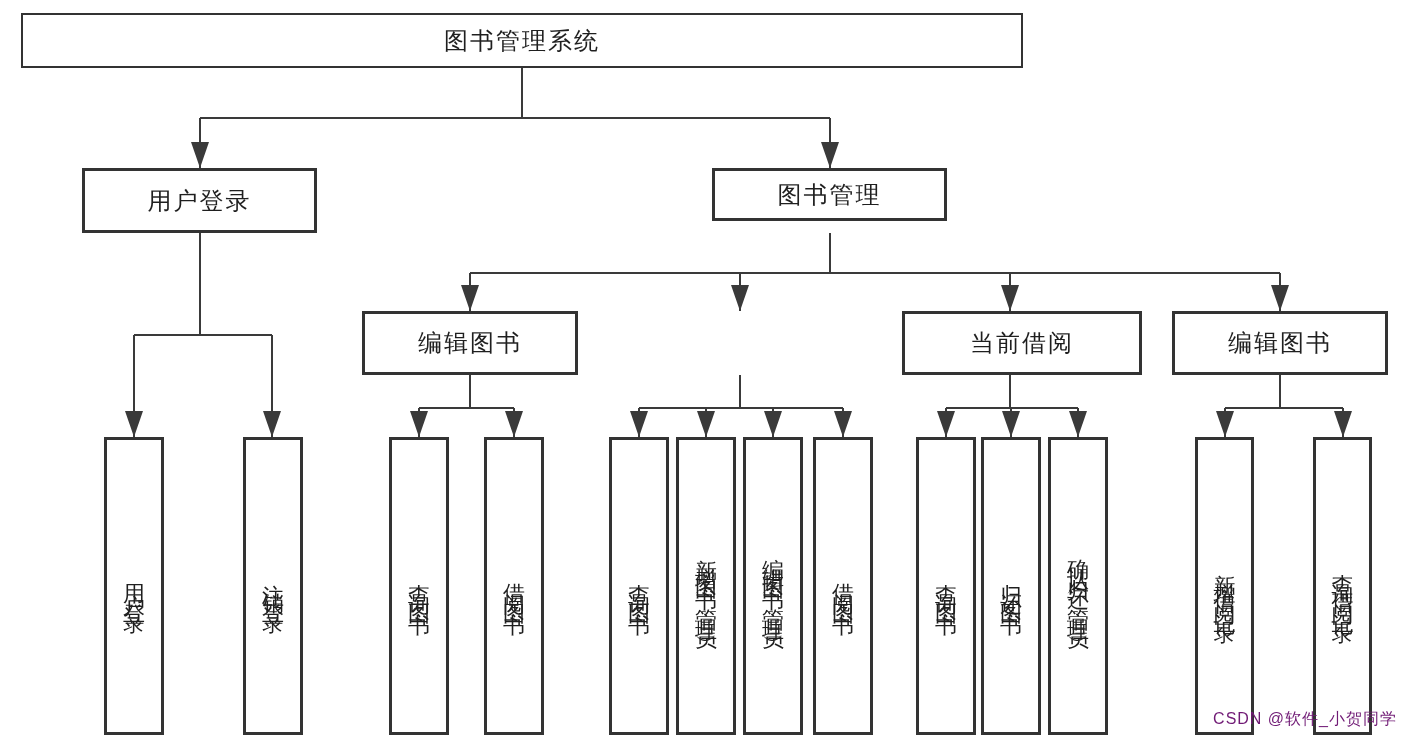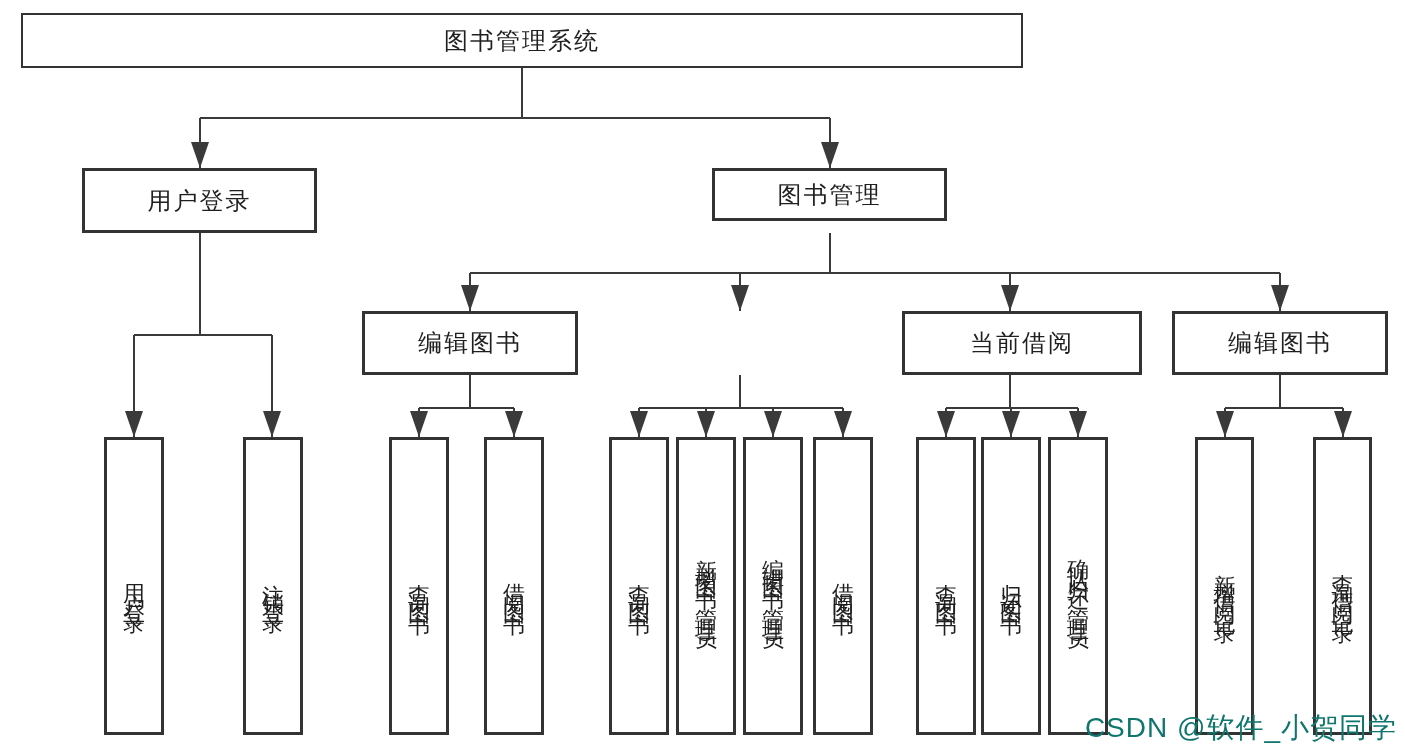--- a/index.html
+++ b/index.html
@@ -27,23 +27,23 @@
   .lvl1{border-width:2px;}
   .vbox span{
     writing-mode:vertical-rl;
     font-size:22px;
     letter-spacing:10px;
     line-height:1;
   }
   .watermark{
     position:absolute;
     right:8px;top:709px;
-    font-size:28px;
+    font-size:16px;
     letter-spacing:1px;
-    color:#0f766e;
+    color:#701a75;
     z-index:3;
     white-space:nowrap;
   }
 </style>
 </head>
 <body>
 
 <div class="stage">
 
   <svg class="edges" width="1405" height="747" viewBox="0 0 1405 747">

